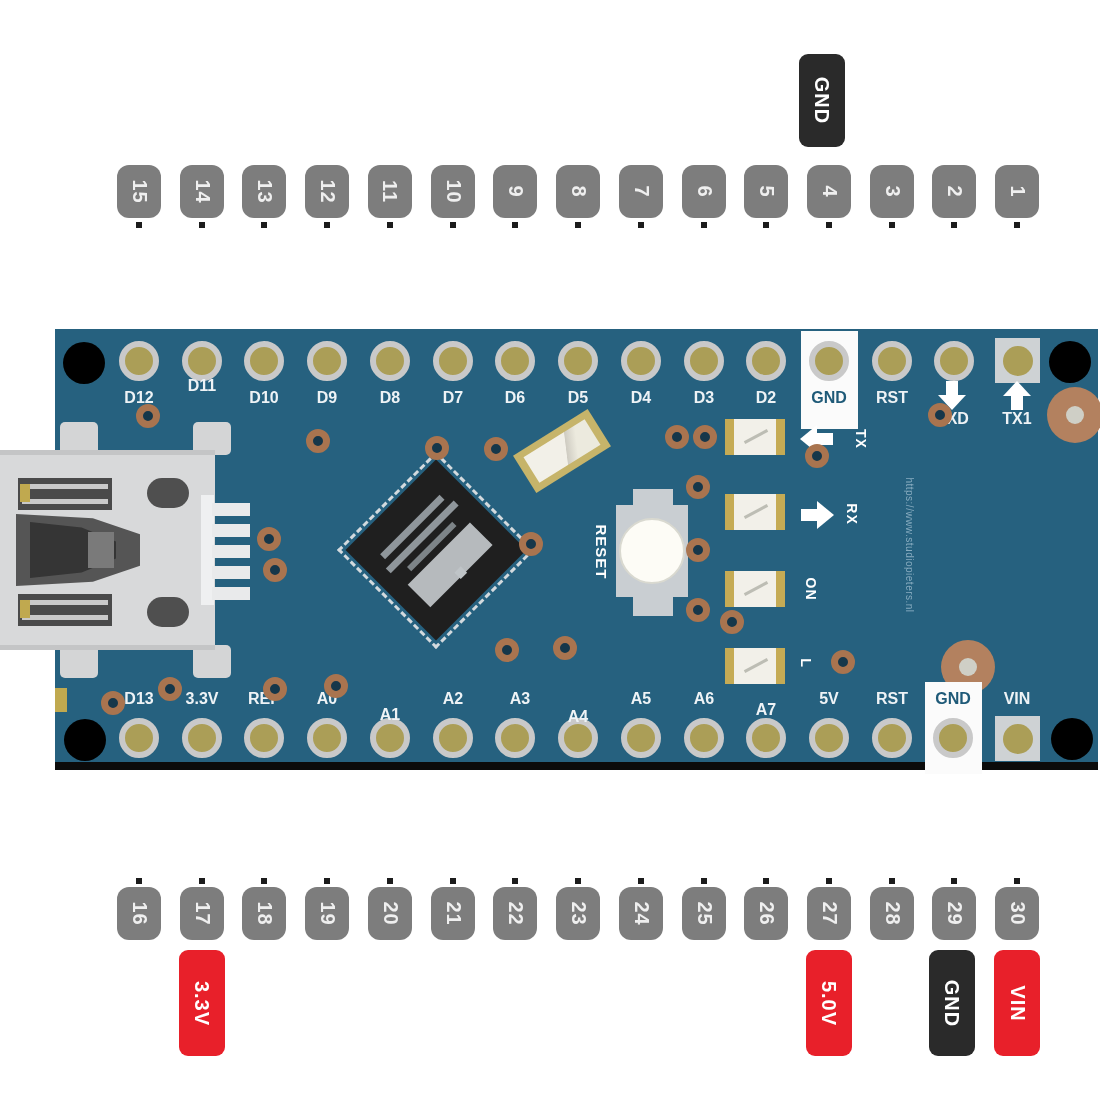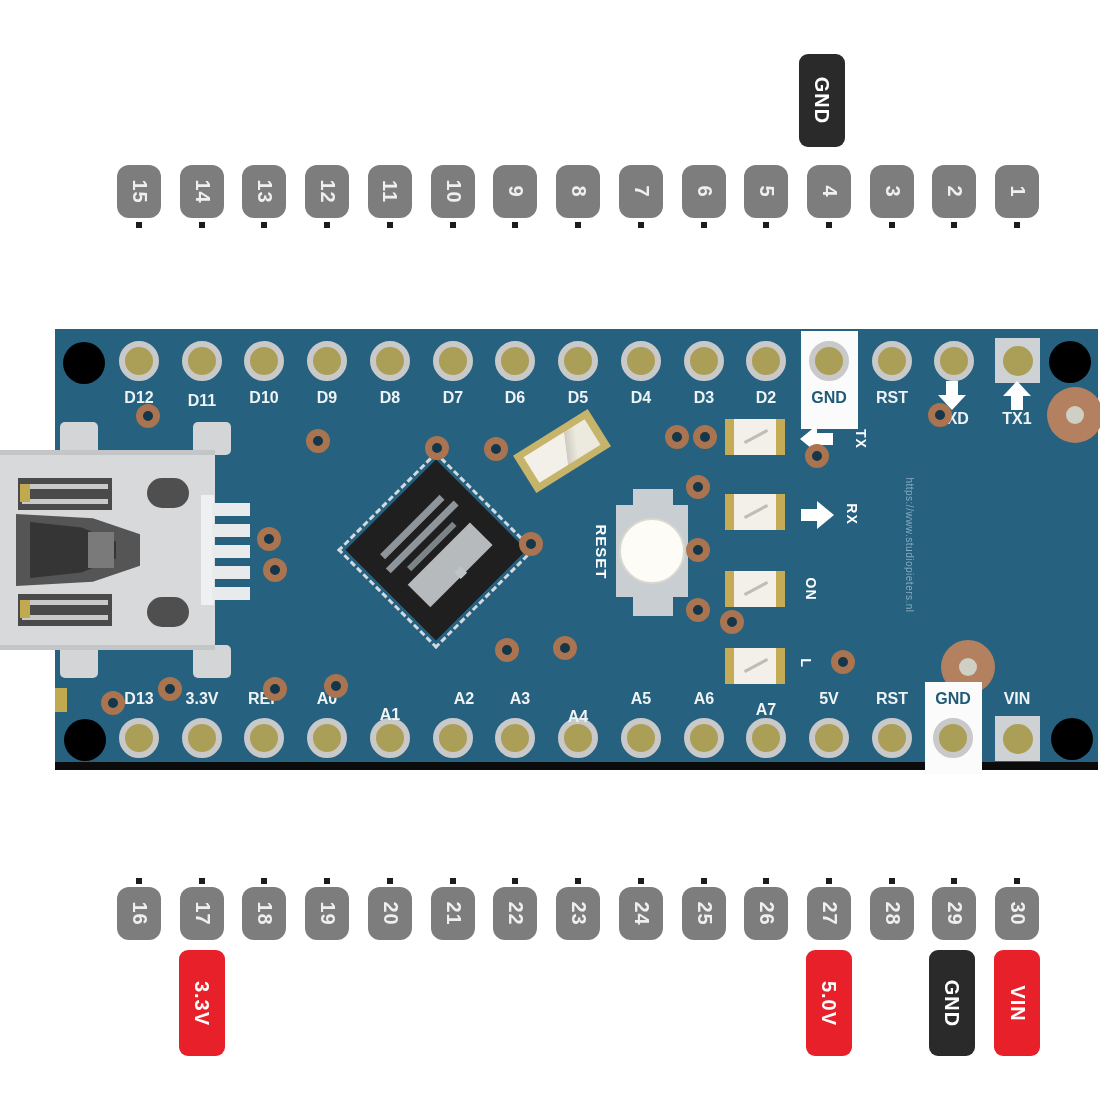--- a/index.html
+++ b/index.html
@@ -240,21 +240,21 @@
   <div class="pad" style="left:684px;top:718px"></div>
   <div class="pad" style="left:746px;top:718px"></div>
   <div class="pad" style="left:809px;top:718px"></div>
   <div class="pad" style="left:872px;top:718px"></div>
   <div class="pad" style="left:933px;top:718px"></div>
   <div class="sqpad" style="left:995px;top:716px">
       <i></i>
     </div>
 
   <div class="blabel" style="left:139px;top:389px">D12</div>
-  <div class="blabel" style="left:202px;top:392px">D11</div>
+  <div class="blabel" style="left:202px;top:377px">D11</div>
   <div class="blabel" style="left:264px;top:389px">D10</div>
   <div class="blabel" style="left:327px;top:389px">D9</div>
   <div class="blabel" style="left:390px;top:389px">D8</div>
   <div class="blabel" style="left:453px;top:389px">D7</div>
   <div class="blabel" style="left:515px;top:389px">D6</div>
   <div class="blabel" style="left:578px;top:389px">D5</div>
   <div class="blabel" style="left:641px;top:389px">D4</div>
   <div class="blabel" style="left:704px;top:389px">D3</div>
   <div class="blabel" style="left:766px;top:389px">D2</div>
   <div class="blabel inv" style="left:829px;top:389px">GND</div>
@@ -269,21 +269,21 @@
   <div class="arrU" style="left:1003px;top:381px">
       <i class="shaft"></i>
       <i class="head"></i>
     </div>
 
   <div class="blabel" style="left:139px;top:690px">D13</div>
   <div class="blabel" style="left:202px;top:690px">3.3V</div>
   <div class="blabel" style="left:264px;top:690px">REF</div>
   <div class="blabel" style="left:327px;top:690px">A0</div>
   <div class="blabel" style="left:390px;top:706px">A1</div>
-  <div class="blabel" style="left:464px;top:690px">A2</div>
+  <div class="blabel" style="left:453px;top:690px">A2</div>
   <div class="blabel" style="left:520px;top:690px">A3</div>
   <div class="blabel" style="left:578px;top:708px">A4</div>
   <div class="blabel" style="left:641px;top:690px">A5</div>
   <div class="blabel" style="left:704px;top:690px">A6</div>
   <div class="blabel" style="left:766px;top:701px">A7</div>
   <div class="blabel" style="left:829px;top:690px">5V</div>
   <div class="blabel" style="left:892px;top:690px">RST</div>
   <div class="blabel inv" style="left:953px;top:690px">GND</div>
   <div class="blabel" style="left:1017px;top:690px">VIN</div>
 

